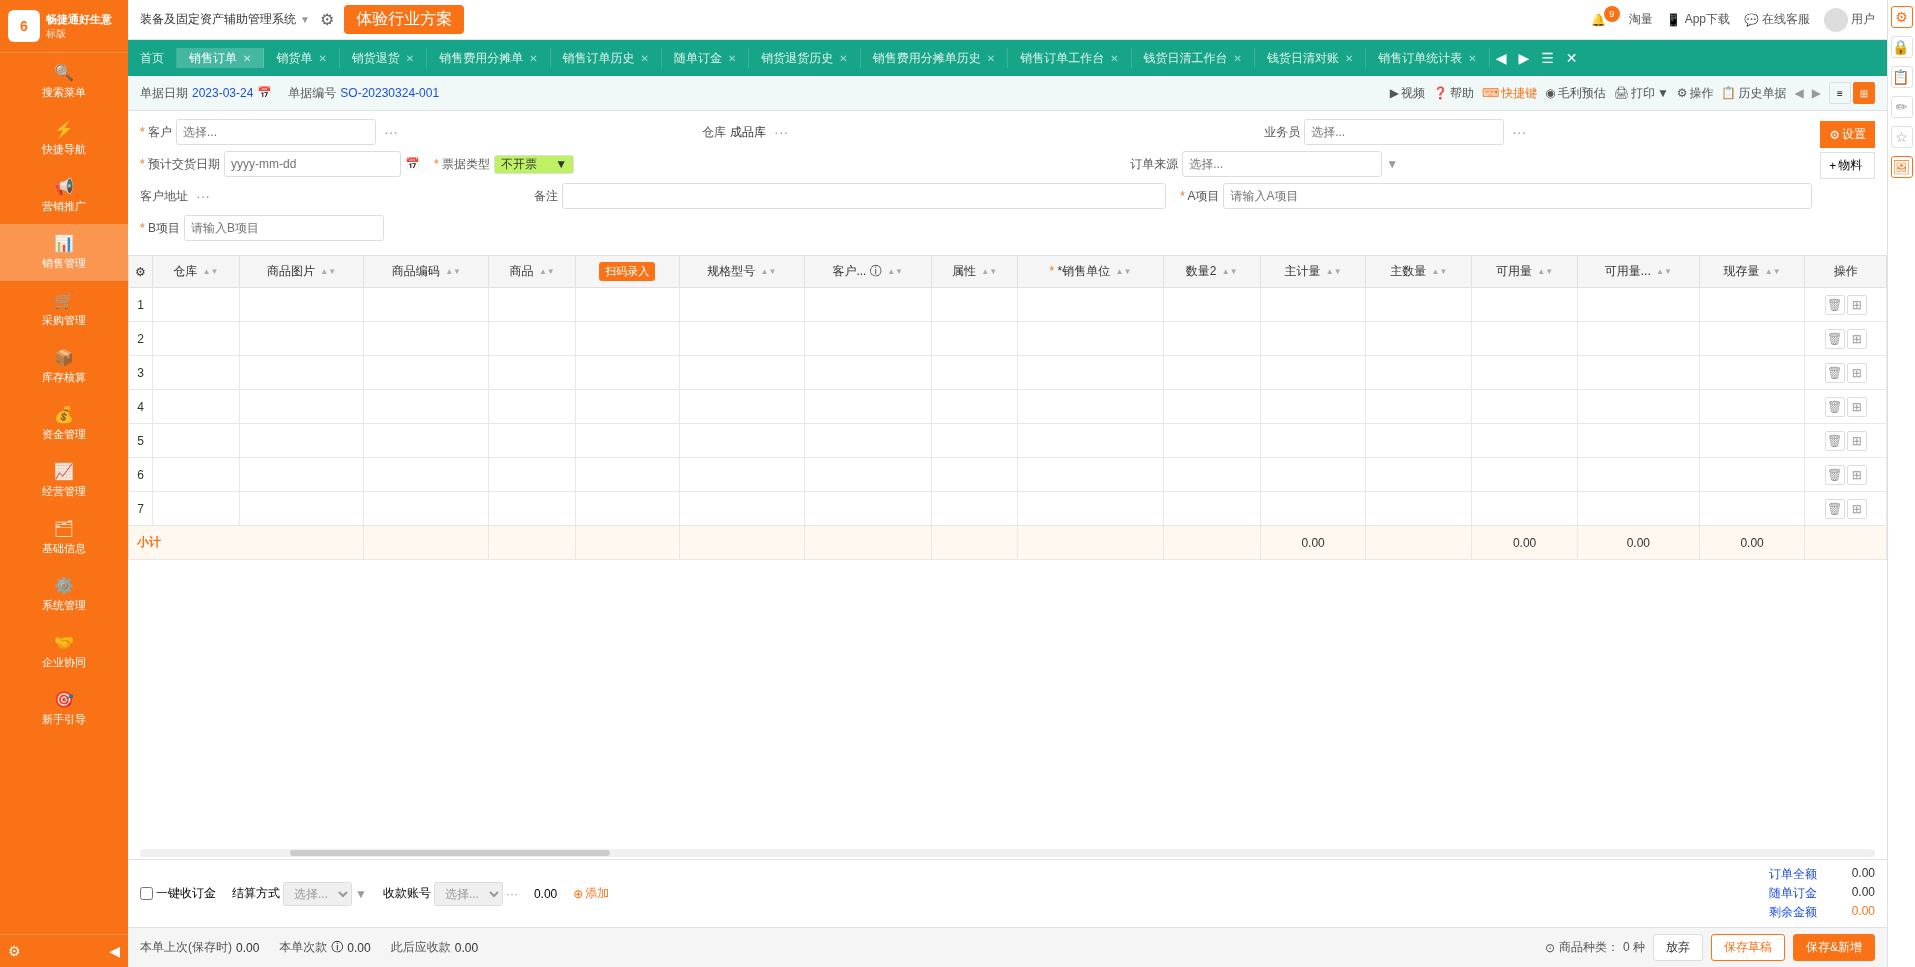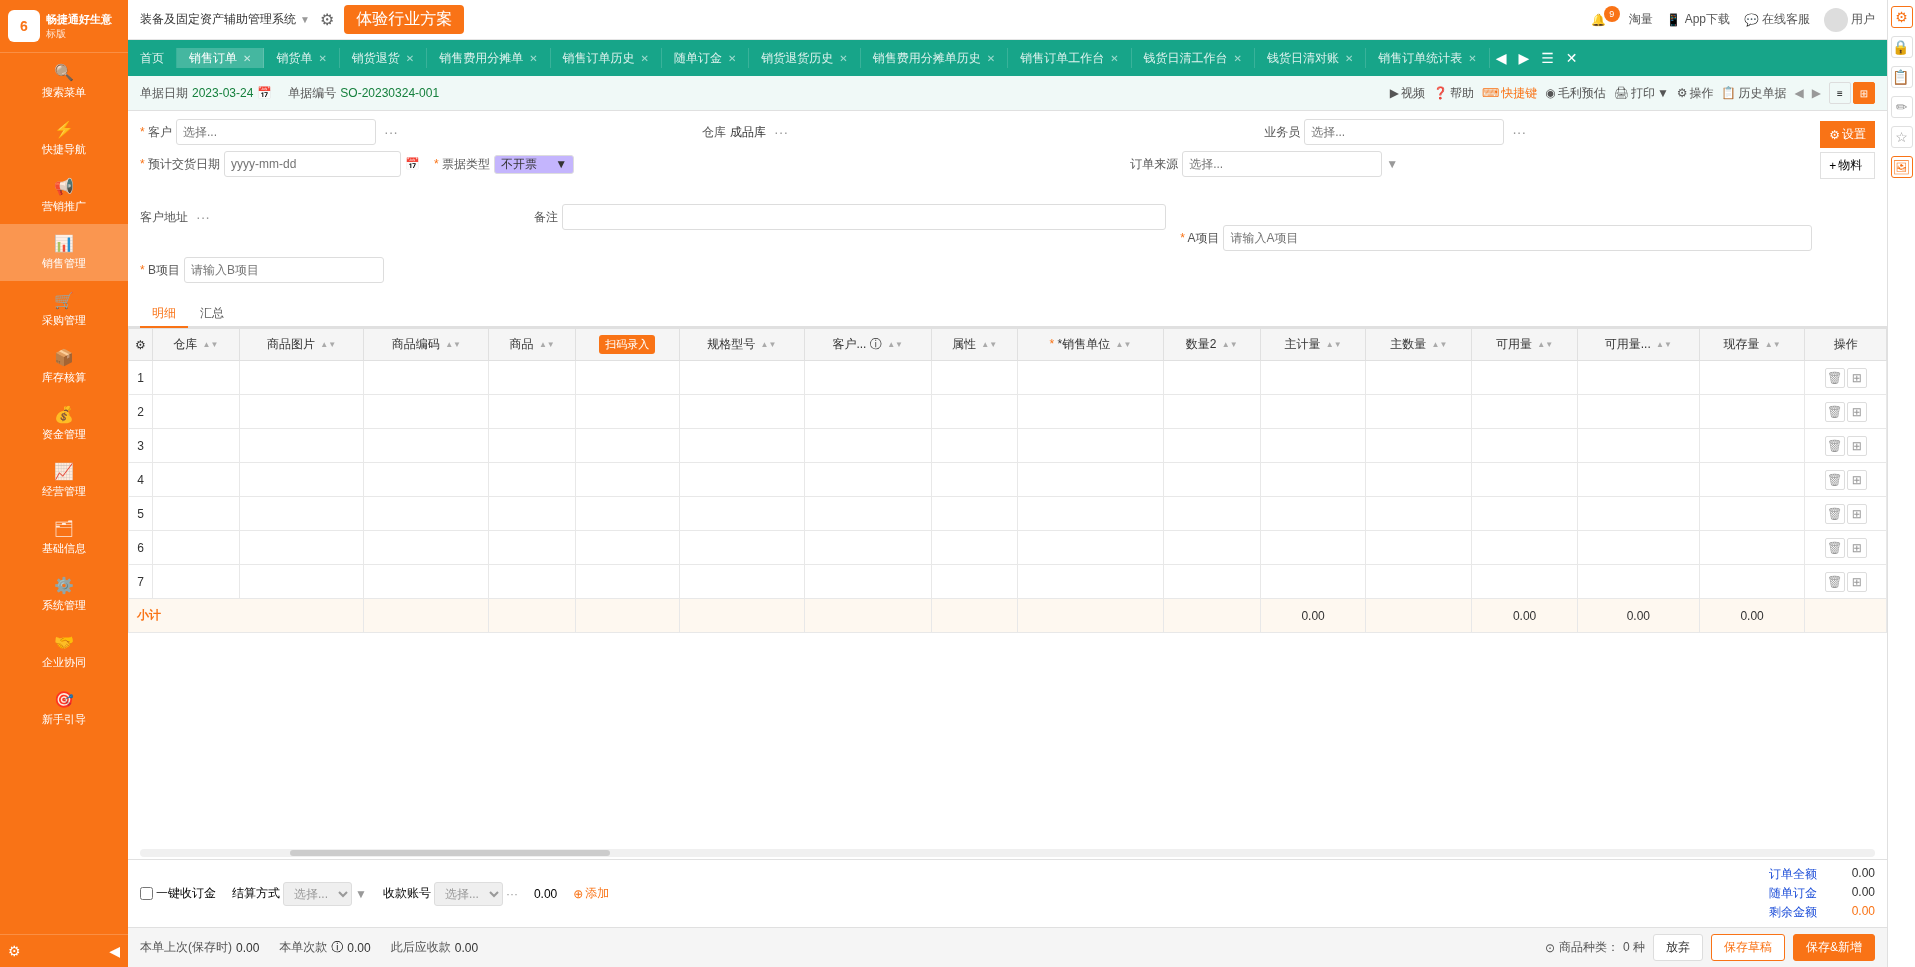--- a/index.html
+++ b/index.html
@@ -137,21 +137,21 @@
       padding: 6px 12px;
       background: #f0f9f7;
       border-bottom: 1px solid #e0e0e0;
       display: flex;
       align-items: center;
       gap: 16px;
       flex-shrink: 0;
     }
     .form-field { display: flex; align-items: center; gap: 4px; }
     .form-label { color: #555; white-space: nowrap; }
-    .form-value { color: #15803d; font-weight: 500; }
+    .form-value { color: #1d4ed8; font-weight: 500; }
     .form-actions { margin-left: auto; display: flex; align-items: center; gap: 8px; }
     .form-action-btn { color: #555; cursor: pointer; font-size: 12px; display: flex; align-items: center; gap: 2px; }
     .form-action-btn.orange { color: #f97316; }
     .layout-btns { display: flex; gap: 2px; }
     .layout-btn { width: 22px; height: 22px; display: flex; align-items: center; justify-content: center; cursor: pointer; border: 1px solid #ddd; border-radius: 2px; font-size: 10px; }
     .layout-btn.active { background: #f97316; color: white; border-color: #f97316; }
 
     
     .form-body {
       padding: 8px 12px;
@@ -169,21 +169,21 @@
       flex: 1;
       height: 26px;
       background: white;
     }
     .form-select {
       border: 1px solid #ddd;
       border-radius: 3px;
       padding: 3px 6px;
       color: #333;
       height: 19px;
-      background: #c4b5fd;
+      background: #bef264;
       display: flex; align-items: center; justify-content: space-between; min-width: 80px;
     }
     .dots { color: #999; font-size: 14px; margin-left: 4px; cursor: pointer; }
     .right-float-btn {
       background: white;
       border: 1px solid #e0e0e0;
       padding: 4px 8px;
       font-size: 11px;
       cursor: pointer;
       display: flex; align-items: center; gap: 2px;
@@ -608,21 +608,21 @@
           </div>
           <div class="form-row">
             <div class="form-group" style="max-width:380px;">
               <span class="label">客户地址</span>
               <span class="dots">···</span>
             </div>
             <div class="form-group" style="flex:1;">
               <span class="label">备注</span>
               <input class="form-input" type="text" style="flex: 1 1 0%;">
             </div>
-            <div class="form-group" style="flex:1;margin-top:42px;">
+            <div class="form-group" style="flex:1;">
               <span class="label">
                 <span style="color:#f97316;">*</span>
                 <span>A项目</span>
               </span>
               <input class="form-input" type="text" style="flex: 1 1 0%;" placeholder="请输入A项目">
             </div>
           </div>
           <div class="form-row">
             <div class="form-group" style="max-width:380px;">
               <span class="label">
@@ -640,28 +640,20 @@
             <span>设置</span>
           </button>
           <button class="right-float-btn">
             <span>+</span>
             <span>物料</span>
           </button>
         </div>
       </div>
     </div>
 
-    <div class="detail-tabs">
-      <div class="detail-tab active">
-        <span>明细</span>
-      </div>
-      <div class="detail-tab">
-        <span>汇总</span>
-      </div>
-    </div>
 
     <div class="table-container">
       <table class="data-table">
         <thead>
           <tr>
             <th>⚙</th>
             <th>
               <span>仓库</span>
               <span class="sort-icons">▲▼</span>
             </th>

